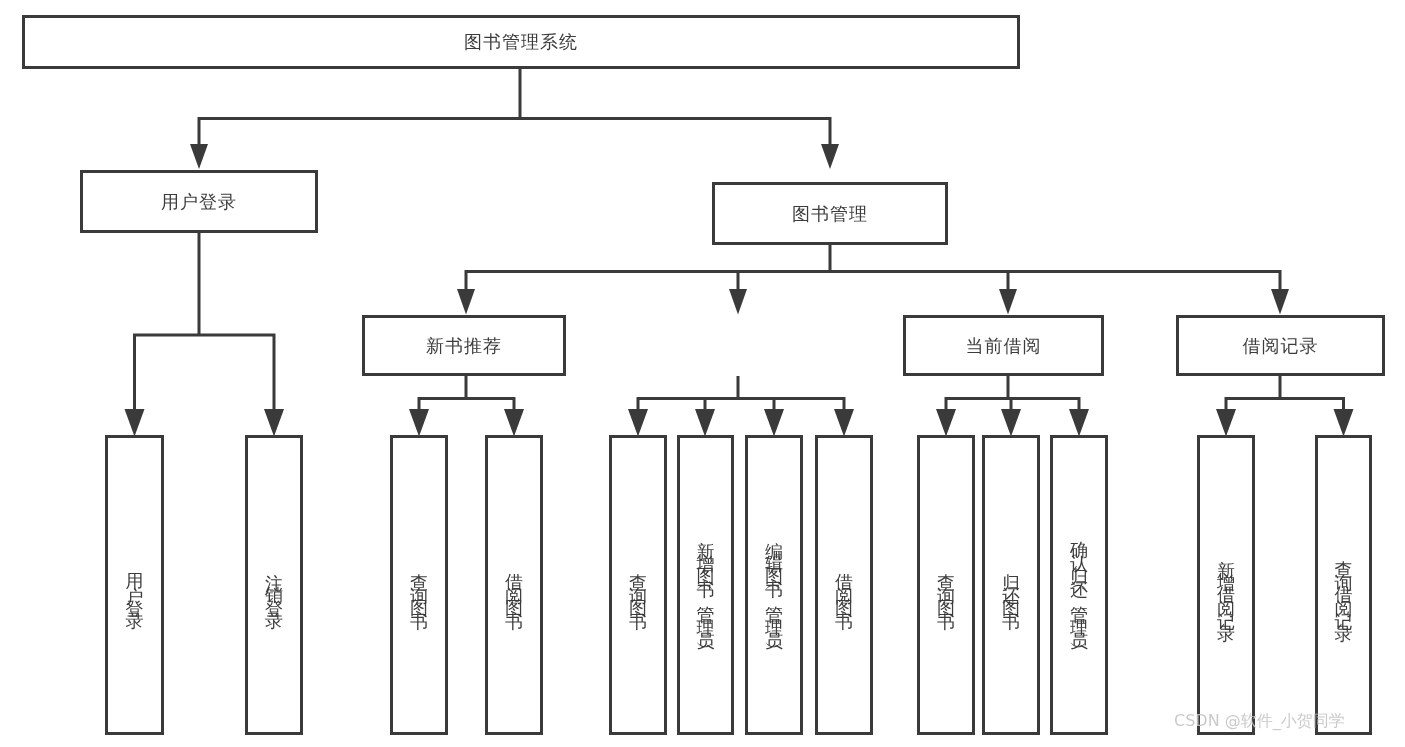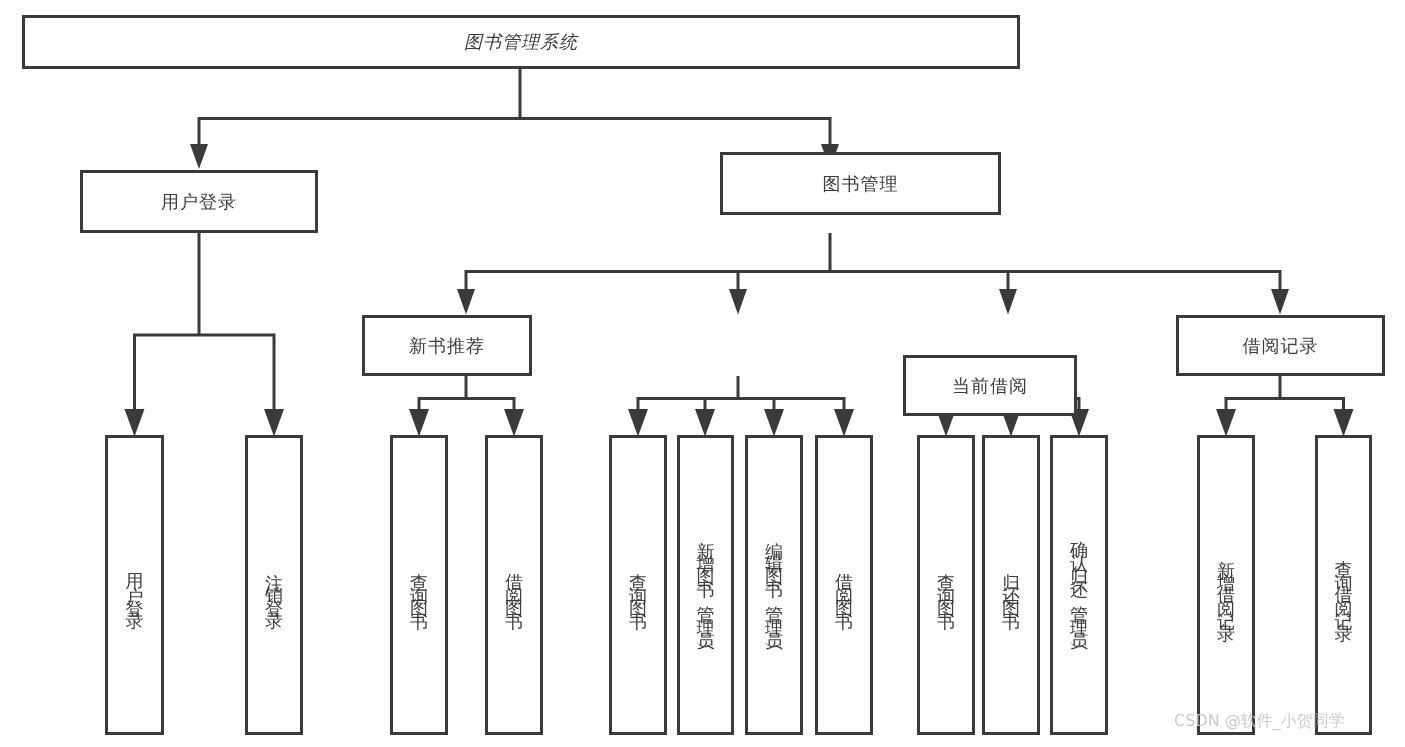--- a/index.html
+++ b/index.html
@@ -111,27 +111,27 @@
       <polygon points="1069,409 1089,409 1079,436.5"></polygon>
     </g>
 
     <g>
       <path d="M1280 376 V398.5 M1226 411 V398.5 H1343.5 V411"></path>
       <polygon points="1216,409 1236,409 1226,436.5"></polygon>
       <polygon points="1333.5,409 1353.5,409 1343.5,436.5"></polygon>
     </g>
   </svg>
 
-  <div class="node" style="left:22px; top:15px; width:998px; height:54px;font-style:italic;">图书管理系统</div>
+  <div class="node" style="left:22px; top:15px; width:998px; height:54px;">图书管理系统</div>
 
   <div class="node" style="left:80px; top:170px; width:238px; height:63px;">用户登录</div>
-  <div class="node" style="left:712px; top:152px; width:281px; height:63px;margin-left:8px;">图书管理</div>
+  <div class="node" style="left:712px; top:182px; width:236px; height:63px;">图书管理</div>
 
-  <div class="node" style="left:362px; top:315px; width:170px; height:61px;">新书推荐</div>
-  <div class="node" style="left:903px; top:315px; width:174px; height:61px;margin-top:40px;">当前借阅</div>
+  <div class="node" style="left:362px; top:315px; width:204px; height:61px;">新书推荐</div>
+  <div class="node" style="left:903px; top:315px; width:201px; height:61px;">当前借阅</div>
   <div class="node" style="left:1176px; top:315px; width:209px; height:61px;">借阅记录</div>
 
   <div class="leaf" style="left:105px; width:59px;">
     <span>用户登录</span>
     </div>
   <div class="leaf" style="left:245px; width:58px;">
     <span>注销登录</span>
     </div>
 
   <div class="leaf" style="left:390px; width:58px;">

